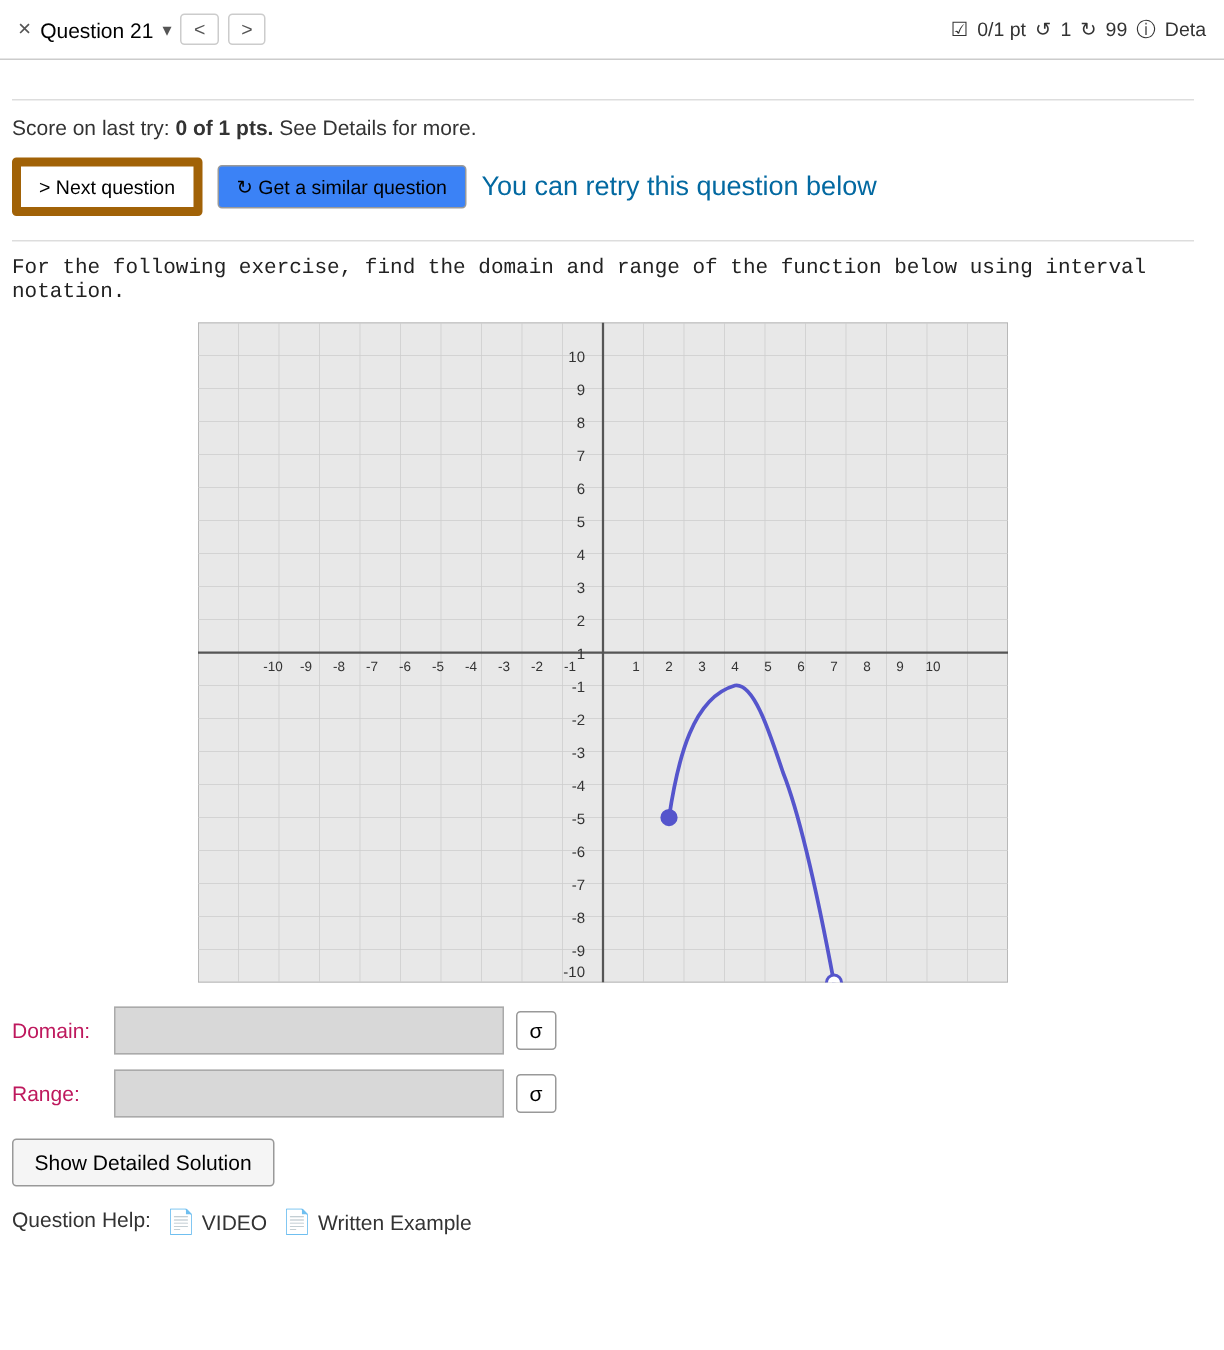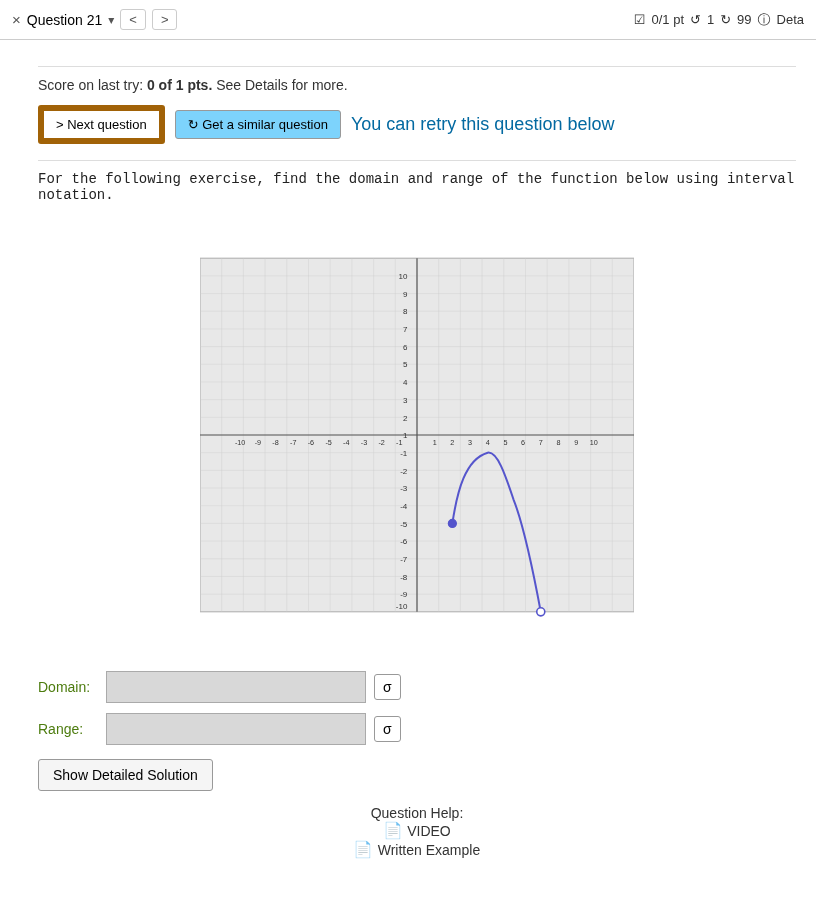--- a/index.html
+++ b/index.html
@@ -37,21 +37,21 @@
     .top-bar-right {
       display: flex;
       align-items: center;
       gap: 6px;
       font-size: 13px;
       color: #333;
     }
     .content-area {
       background: #fff;
       margin: 0;
-      padding: 16px 20px 20px 38px;
+      padding: 16px 20px 20px 8px;
       min-height: 860px;
     }
     .score-line {
       font-size: 14px;
       color: #333;
       margin-bottom: 12px;
     }
     .score-line strong { font-weight: bold; }
     .action-bar {
       display: flex;
@@ -65,58 +65,58 @@
       padding: 6px 12px;
       font-size: 13px;
       cursor: pointer;
       border-radius: 3px;
       display: flex;
       align-items: center;
       gap: 4px;
     }
     .btn-similar {
       border: 1px solid #999;
-      background: #7dd3fc;
+      background: #3b82f6;
       padding: 6px 12px;
       font-size: 13px;
       cursor: pointer;
       border-radius: 3px;
       display: flex;
       align-items: center;
       gap: 4px;
     }
     .retry-text {
       font-size: 18px;
       color: #0369a1;
     }
     .question-text {
       font-size: 14px;
       color: #222;
       margin-bottom: 12px;
       font-family: Liberation Mono, monospace;
     }
     .graph-container {
       position: relative;
-      width: 434px;
+      width: 540px;
       height: 440px;
       margin: 0 auto 16px auto;
     }
     .graph-svg {
       width: 100%;
       height: 100%;
     }
     .input-row {
       display: flex;
       align-items: center;
       gap: 8px;
       margin-bottom: 10px;
     }
     .input-label {
       font-size: 14px;
-      color: #4d7c0f;
+      color: #be185d;
       min-width: 60px;
     }
     .math-input {
       border: 1px solid #aaa;
       background: #d8d8d8;
       padding: 5px 8px;
       font-size: 14px;
       width: 260px;
       height: 32px;
       outline: none;
@@ -135,24 +135,24 @@
       padding: 7px 14px;
       font-size: 14px;
       cursor: pointer;
       border-radius: 3px;
       margin-top: 4px;
       margin-bottom: 14px;
       text-align: center;
     }
     .question-help {
       display: flex;
-      align-items: center;
+      align-items: flex-start;
+      gap: 10px;
       font-size: 14px;
       color: #333;
-      flex-direction: column;
     }
     .help-item {
       display: flex;
       align-items: center;
       gap: 4px;
       cursor: pointer;
       color: #333;
       text-decoration: none;
     }
     .help-icon {

